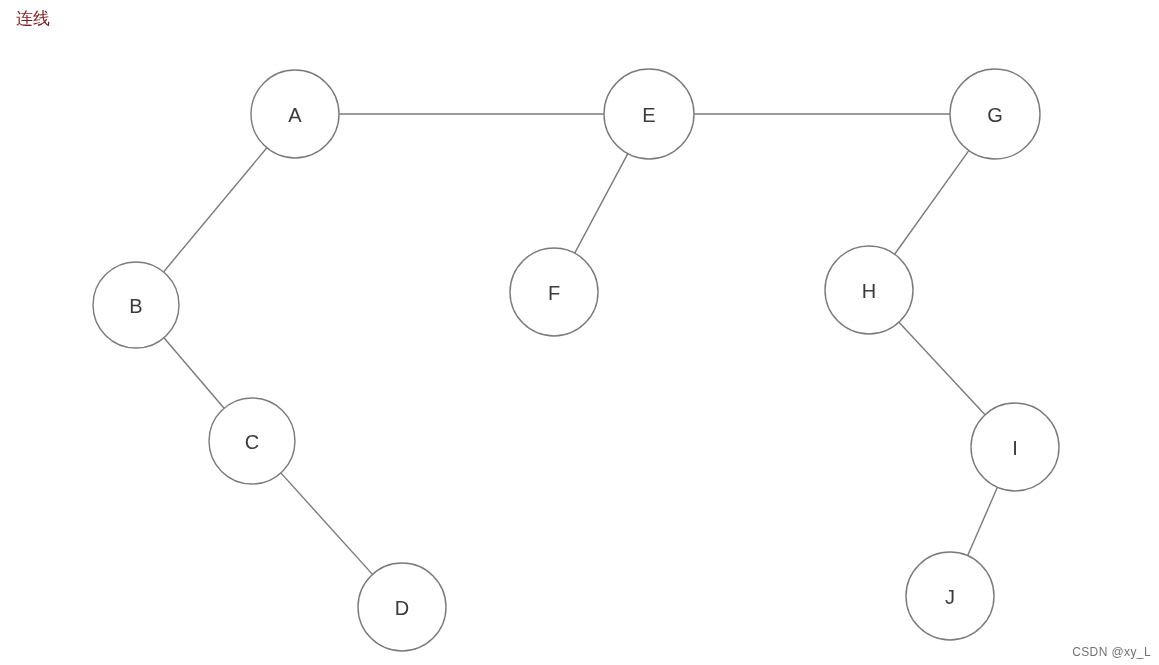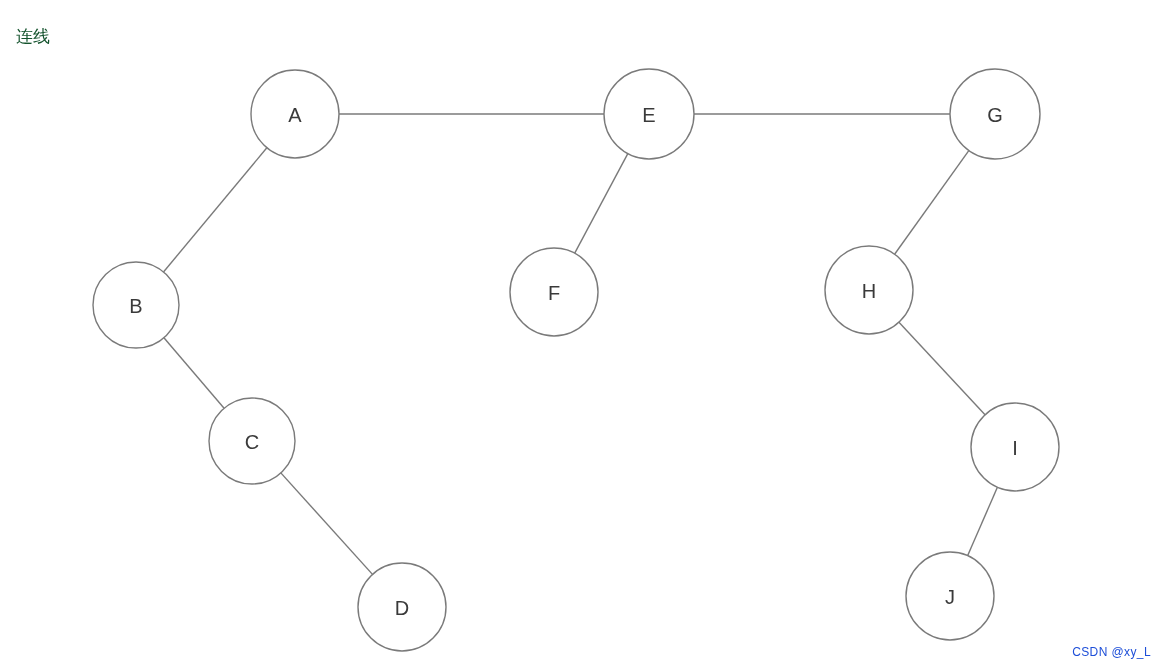--- a/index.html
+++ b/index.html
@@ -10,24 +10,24 @@
   body {
     width: 1159px;
     height: 665px;
     position: relative;
     overflow: hidden;
     font-family: "Liberation Sans", "DejaVu Sans", sans-serif;
   }
   #canvas-title {
     position: absolute;
     left: 16px;
-    top: 26px;
+    top: 8px;
     font-size: 17px;
     line-height: 22px;
-    color: #14532d;
+    color: #7f1d1d;
     white-space: nowrap;
     font-family: Liberation Sans, sans-serif;
   }
   #graph-svg {
     position: absolute;
     left: 0;
     top: 0;
     width: 1159px;
     height: 665px;
   }
@@ -47,21 +47,21 @@
     font-family: "Liberation Sans", "DejaVu Sans", sans-serif;
     text-anchor: middle;
     dominant-baseline: central;
     user-select: none;
   }
   #watermark {
     position: absolute;
     right: 8px;
     bottom: 6px;
     font-size: 12px;
-    color: #1d4ed8;
+    color: #737373;
     letter-spacing: 0.4px;
     white-space: nowrap;
     font-family: "Liberation Sans", "DejaVu Sans", sans-serif;
     margin-left: 8px;
   }
 </style>
 </head>
 <body>
 
 <div id="canvas-title">连线</div>

